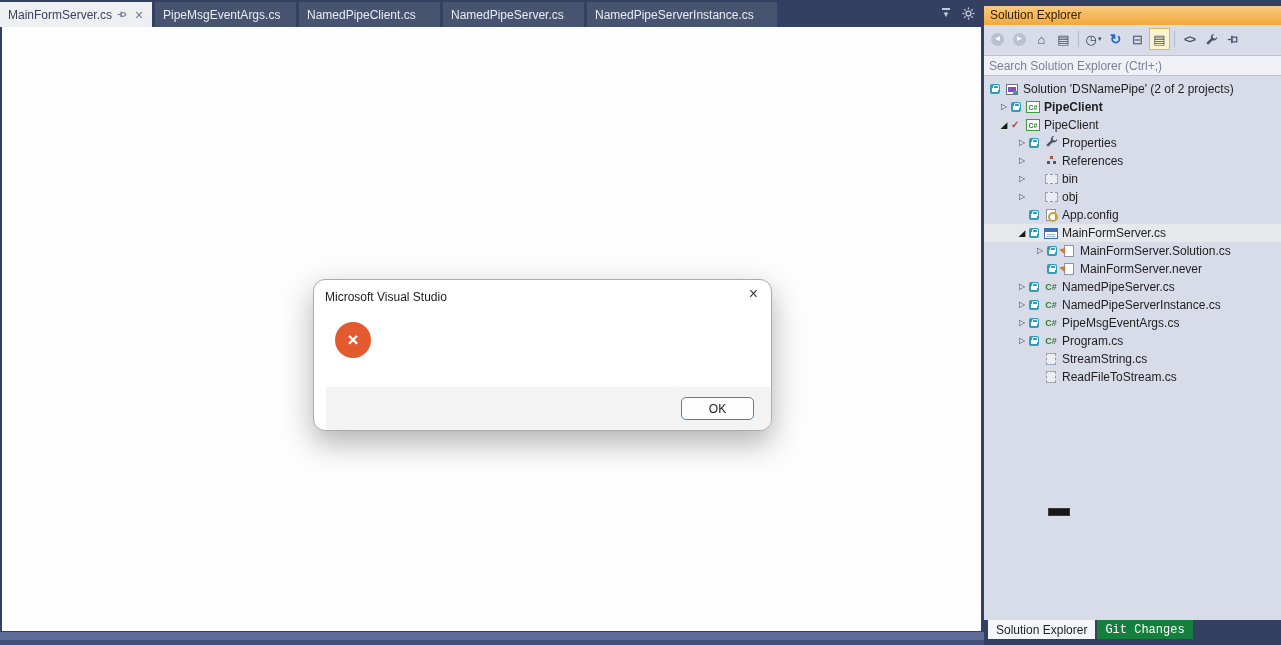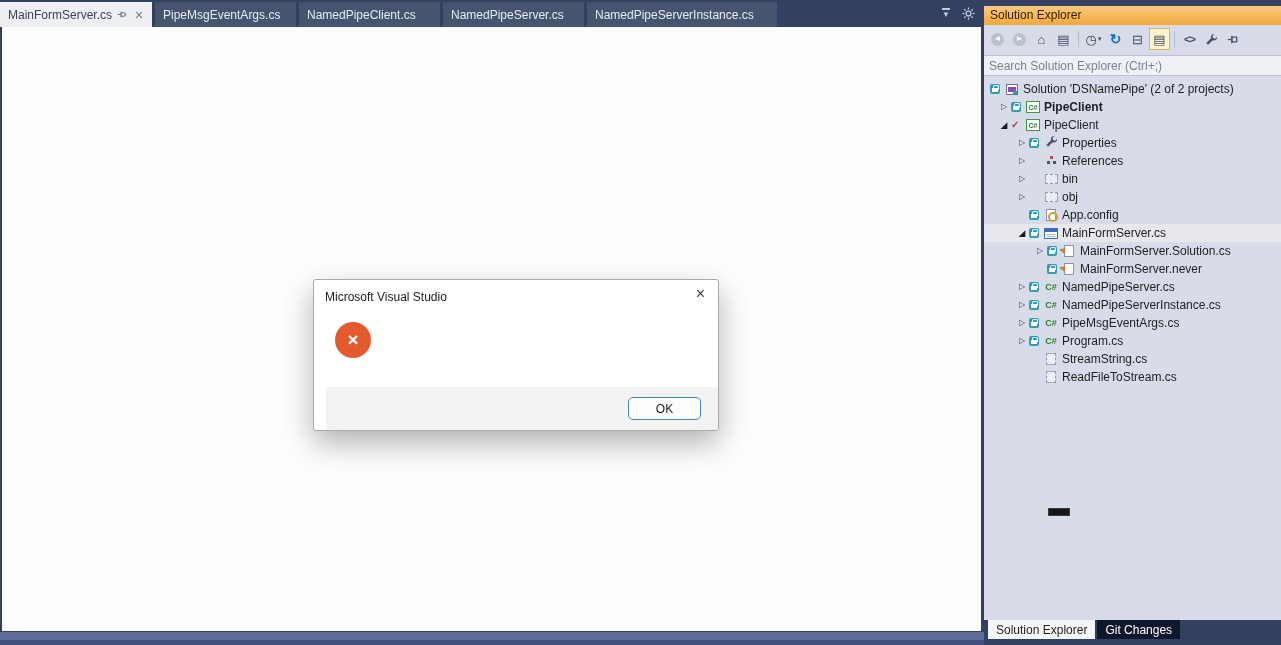--- a/index.html
+++ b/index.html
@@ -23,22 +23,22 @@
   .tab .pin, .tab .closex { color:#6b7590; display:flex; align-items:center; }
   .tab .closex { font-size:14px; line-height:1; margin-left:2px; }
   .strip-icons { position:absolute; right:6px; top:7px; display:flex; gap:12px; align-items:center; }
   .dd-files { color:#c3cadd; font-size:8px; border-top:2px solid #c3cadd; padding-top:1px; line-height:1; }
   
   .editor { position:absolute; left:2px; top:27px; width:979px; height:604px; background:#fdfdfe; }
   .hscroll { position:absolute; left:0; top:632px; width:1281px; height:8px; background:#5d6b99; }
   .bottom-strip { position:absolute; left:0; bottom:0; width:1281px; height:5px; background:#41507d; }
   
   .dialog {
-    position:absolute; left:313px; top:279px; width:406px; height:152px;
-    background:#fff; border:1px solid #ababab; border-radius:3px;
+    position:absolute; left:313px; top:279px; width:459px; height:152px;
+    background:#fff; border:1px solid #ababab; border-radius:12px;
     box-shadow:0 12px 30px rgba(0,0,0,.30); overflow:hidden; font-size:12px; color:#1b1b1b;
   }
   .dialog-titlebar { position:relative; height:30px; padding:10px 12px 0 11px; }
   .dialog-close { position:absolute; right:13px; top:6px; font-size:16px; color:#3c3c3c; line-height:1; cursor:default; }
   .dialog-body { display:flex; gap:12px; padding:12px 20px 0 21px; align-items:flex-start; }
   .err-circle {
     width:36px; height:36px; border-radius:50%; background:#e25a2d; flex:0 0 auto;
     display:flex; align-items:center; justify-content:center;
     color:#fff; font-size:19px; font-weight:bold; line-height:1; padding-bottom:2px;
   }
@@ -103,21 +103,21 @@
   .ic-doc.cfg::after { content:""; position:absolute; left:1px; top:2px; width:6px; height:6px; border-radius:50%; border:2px solid #caa23f; }
   .ic-doc.arrow::before { content:""; position:absolute; left:-4px; top:-2px; width:0; height:0; border:4px solid transparent; border-bottom:5px solid #c77f3c; transform:rotate(40deg); }
   .ic-form { position:relative; width:14px; height:11px; border:1px solid #3b6eb5; background:#fff; }
   .ic-form::before { content:""; position:absolute; left:0; right:0; top:0; height:3px; background:#3b6eb5; }
   .ic-form::after { content:""; position:absolute; left:2px; top:5px; width:8px; height:1px; background:#9ab3d8; box-shadow:0 2px 0 #9ab3d8; }
   .ic-ddash { width:10px; height:12px; border:1px dashed #9099ad; background:rgba(255,255,255,.5); }
   
   .sb-tabs { position:absolute; left:4px; bottom:6px; height:19px; display:flex; z-index:6; }
   .sb-tab { height:19px; display:flex; align-items:center; padding:0 8px; font-size:12px; margin-right:2px; }
   .sb-tab.active { background:#f5f6f8; color:#1e1e1e; }
-  .sb-tab.inactive { background:#0f172a; color:#fff; }
+  .sb-tab.inactive { background:#15803d; color:#fff;font-family:Liberation Mono, monospace; }
   .artifact { position:absolute; left:1048px; top:508px; width:22px; height:8px; background:#161616; border-radius:1px; box-shadow:inset 0 0 0 1px #3a3a3a; }
 </style>
 </head>
 <body>
 
 <div class="app">
 
   <div class="tabstrip">
     <div class="tabs-container">
         <div class="tab active">

